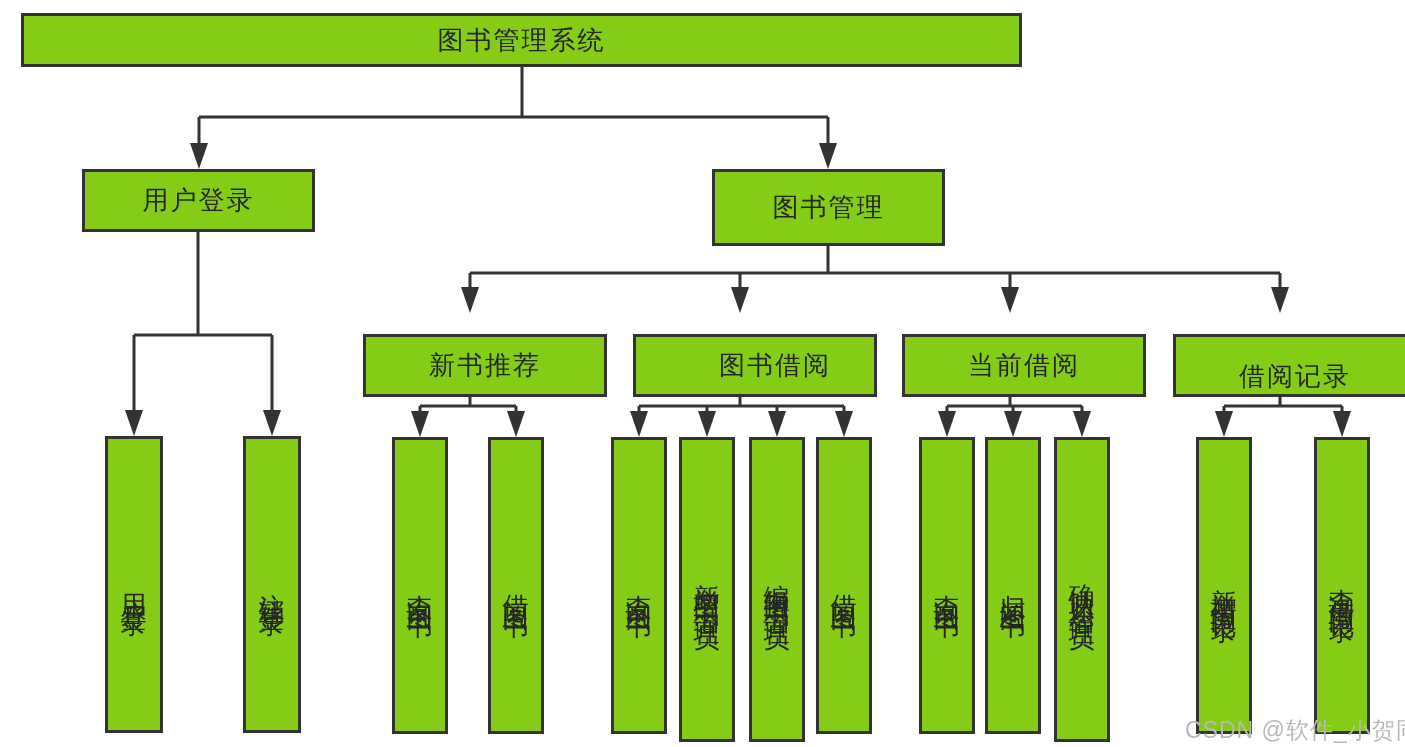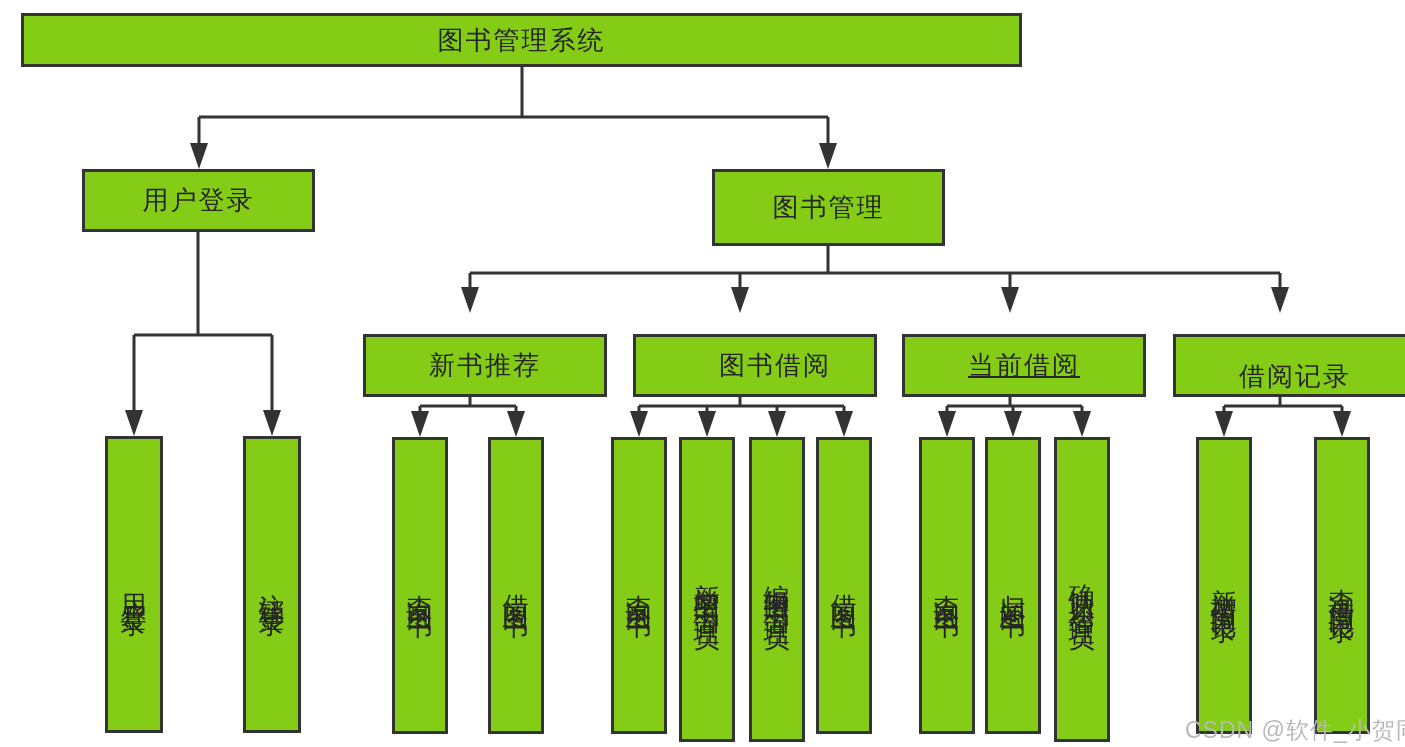--- a/index.html
+++ b/index.html
@@ -23,21 +23,21 @@
   }
   
   .n-root{left:21px;top:13px;width:1001px;height:54px;}
   
   .n-login{left:82px;top:169px;width:233px;height:63px;}
   .n-mgmt{left:712px;top:169px;width:233px;height:77px;}
   
   .lvl3{top:326px;height:63px;width:244px;margin-top:8px;}
   .n-newbook{left:363px;}
   .n-borrow{left:633px;padding-left:40px;}
-  .n-current{left:902px;text-decoration:underline;}
+  .n-current{left:902px;}
   .n-records{left:1173px;align-items:flex-end;}
   
   .vnode{top:437px;width:56px;height:297px;}
   .tall{height:305px;}
   .v-login1{left:105px;top:436px;width:58px;}
   .v-login2{left:243px;top:436px;width:58px;}
   .v-nb1{left:392px;}
   .v-nb2{left:488px;}
   .v-bb1{left:611px;}
   .v-bb2{left:679px;}

